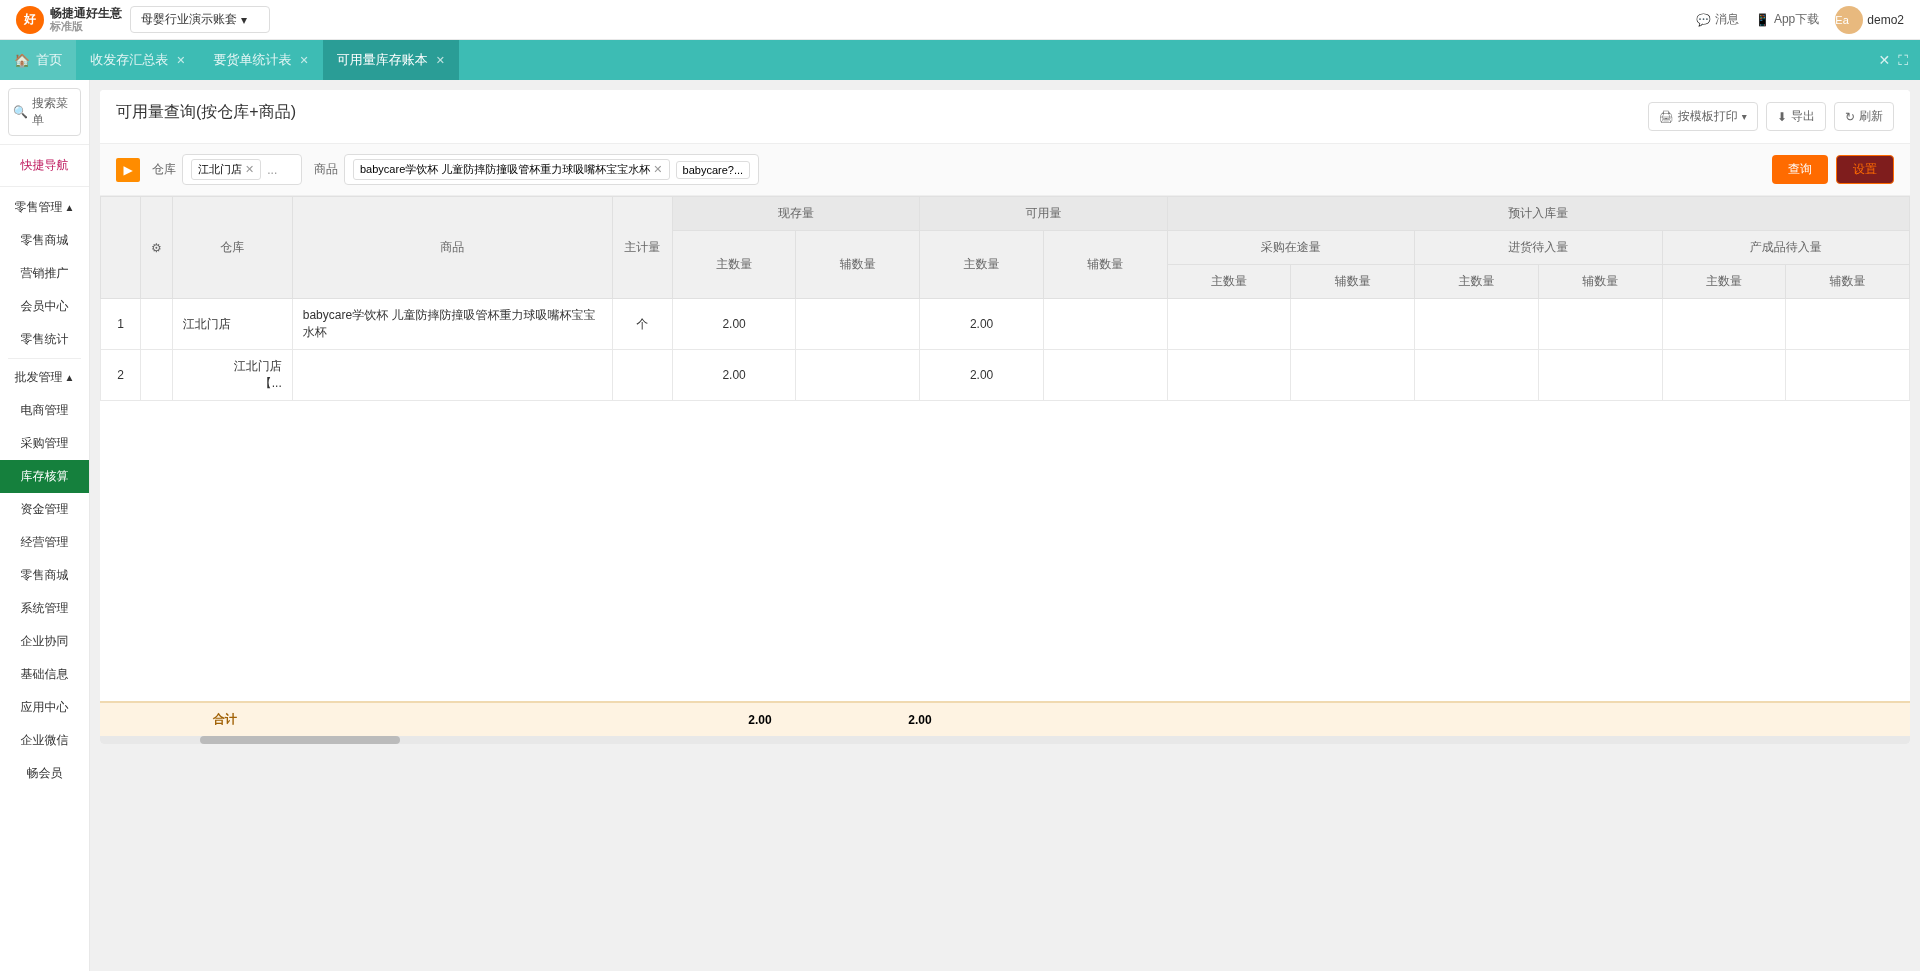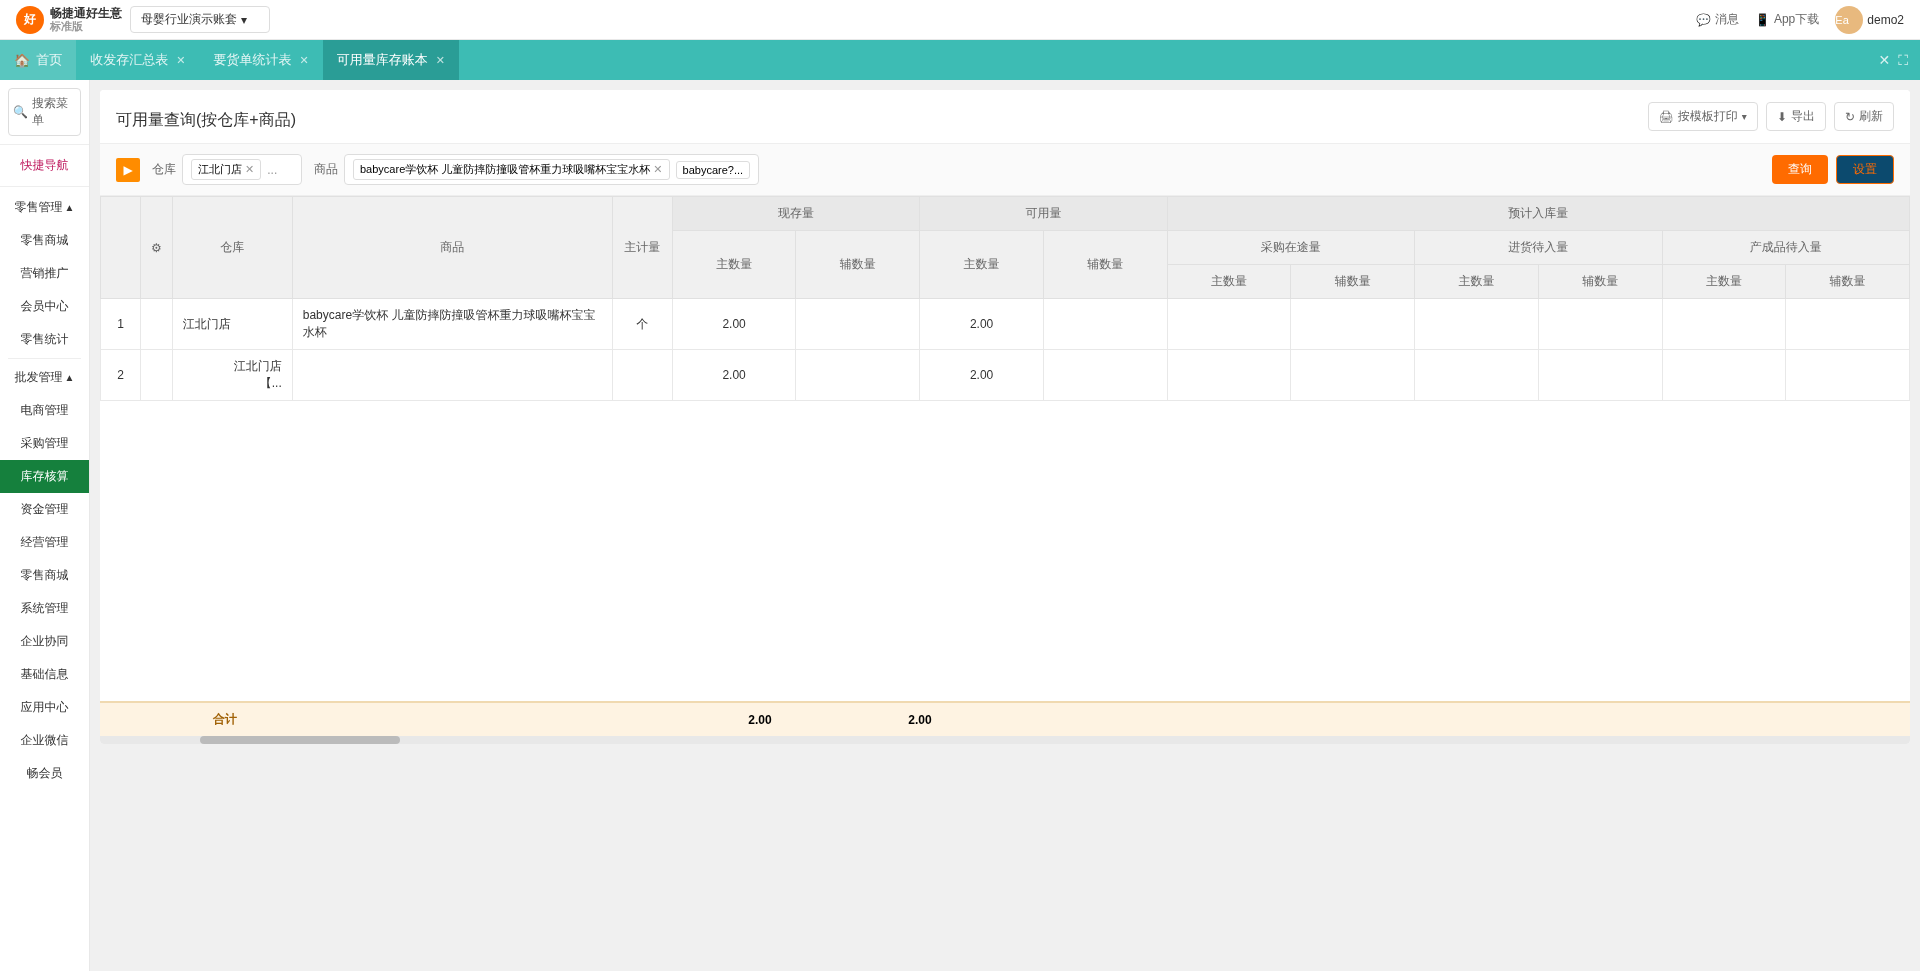--- a/index.html
+++ b/index.html
@@ -95,21 +95,21 @@
       overflow: auto;
       padding: 0;
       background: #f0f0f0;
     }
     .page-container { background: #fff; margin: 10px; border-radius: 4px; overflow: hidden; }
     .page-header {
       padding: 12px 16px;
       background: #fff;
       border-bottom: 1px solid #eee;
       display: flex;
-      align-items: flex-end;
+      align-items: flex-start;
       justify-content: space-between;
     }
     .page-title { font-size: 16px; color: #333; font-weight: 500; }
     .page-actions { display: flex; align-items: center; gap: 8px; }
     .action-btn {
       display: flex;
       align-items: center;
       gap: 4px;
       padding: 5px 10px;
       border: 1px solid #ddd;
@@ -150,21 +150,21 @@
       padding: 2px 6px;
       font-size: 11px;
       display: flex;
       align-items: center;
       gap: 3px;
     }
     .filter-tag .x { color: #999; cursor: pointer; }
     .filter-more { color: #999; font-size: 12px; cursor: pointer; }
     .filter-actions { margin-left: auto; display: flex; gap: 8px; }
     .btn-query { background: #ff6b00; color: white; border: none; padding: 5px 16px; border-radius: 4px; cursor: pointer; font-size: 12px; }
-    .btn-settings { background: #0c4a6e; color: #ff6b00; border: 1px solid #ff6b00; padding: 5px 16px; border-radius: 4px; cursor: pointer; font-size: 12px; }
+    .btn-settings { background: #7f1d1d; color: #ff6b00; border: 1px solid #ff6b00; padding: 5px 16px; border-radius: 4px; cursor: pointer; font-size: 12px; }
 
     
     .table-container { overflow: auto; }
     table { width: 100%; border-collapse: collapse; font-size: 12px; }
     thead tr th {
       background: #f0f0f0;
       color: #666;
       padding: 8px 10px;
       border: 1px solid #e0e0e0;
       text-align: center;

